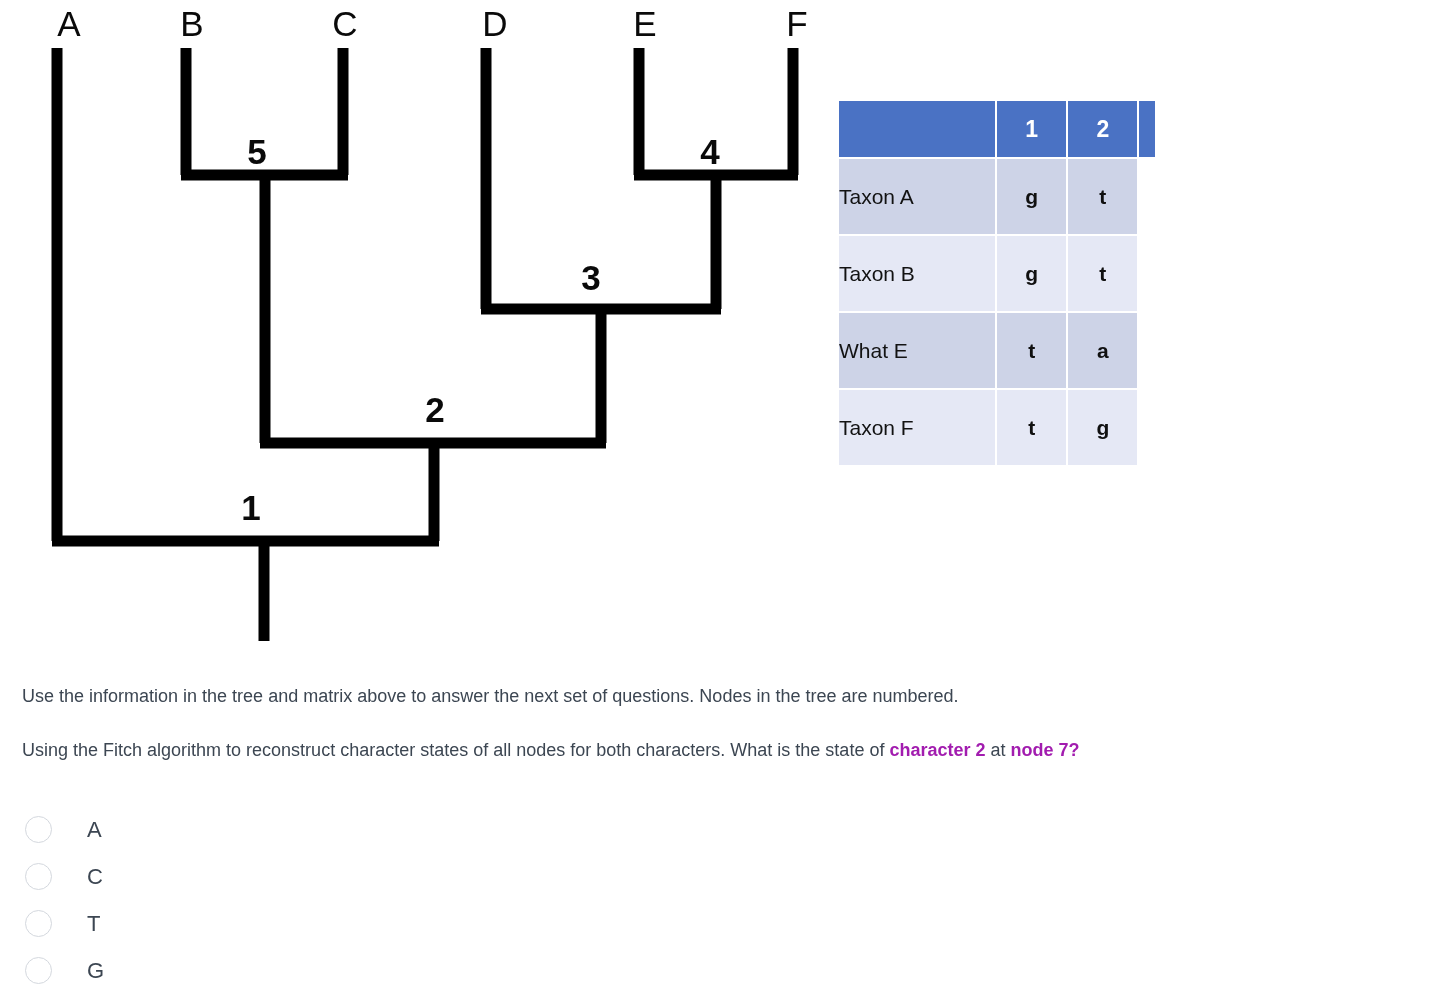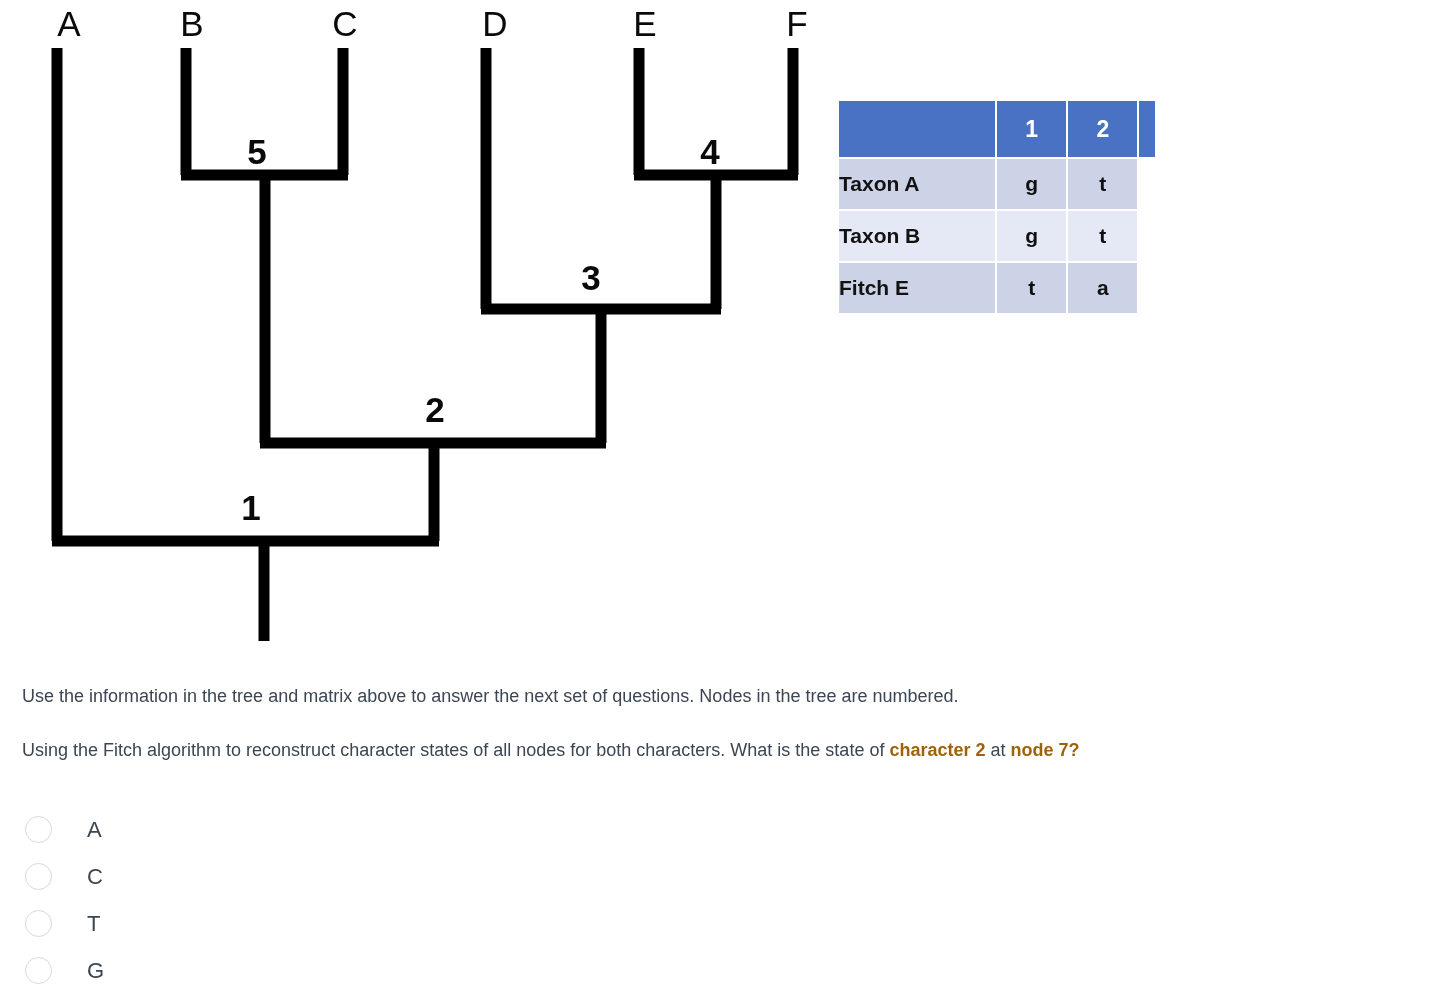--- a/index.html
+++ b/index.html
@@ -60,25 +60,24 @@
     width: 320px;
   }
   table.matrix {
     border-collapse: separate;
     border-spacing: 2px 2px;
     width: 320px;
     table-layout: fixed;
   }
   table.matrix th, table.matrix td {
     padding: 0;
-    height: 50px;
+    height: 75px;
     vertical-align: middle;
     font-size: 21px;
     font-family: "Liberation Sans", sans-serif;
-    font-weight: bold;
   }
   table.matrix thead th {
     background: #4A72C4;
     color: #ffffff;
     font-weight: 700;
     font-size: 23px;
     text-align: center;
     height: 56px;
   }
   table.matrix thead th.corner { background: #4A72C4; }
@@ -112,21 +111,21 @@
     width: 1400px;
   }
   .q-line {
     font-family: Liberation Sans, sans-serif;
     font-size: 18px;
     color: #3C4652;
     line-height: 1.35;
     margin: 0 0 30px 0;
     white-space: nowrap;
   }
-  .q-line b { font-weight: 700; color: #a16207; }
+  .q-line b { font-weight: 700; color: #a21caf; }
 
   
   #options {
     position: absolute;
     left: 20px;
     top: 806px;
     width: 400px;
   }
   .option-row {
     display: flex;
@@ -217,23 +216,29 @@
           <td class="state">t</td>
           <td class="pad"></td>
         </tr>
         <tr class="row-even">
           <td class="taxon-name">Taxon B</td>
           <td class="state">g</td>
           <td class="state">t</td>
           <td class="pad"></td>
         </tr>
         <tr class="row-odd">
-          <td class="taxon-name">Fitch E</td>
+          <td class="taxon-name">What E</td>
           <td class="state">t</td>
           <td class="state">a</td>
+          <td class="pad"></td>
+        </tr>
+        <tr class="row-even">
+          <td class="taxon-name">Taxon F</td>
+          <td class="state">t</td>
+          <td class="state">g</td>
           <td class="pad"></td>
         </tr>
       </tbody>
     </table>
   </div>
 </div>
 
 <div id="question-block">
   <p class="q-line">Use the information in the tree and matrix above to answer the next set of questions. Nodes in the tree are numbered.</p>
   <p class="q-line"><span>Using the Fitch algorithm to reconstruct character states of all nodes for both characters. What is the state of </span><b>character 2</b><span> at </span><b>node 7?</b></p>

